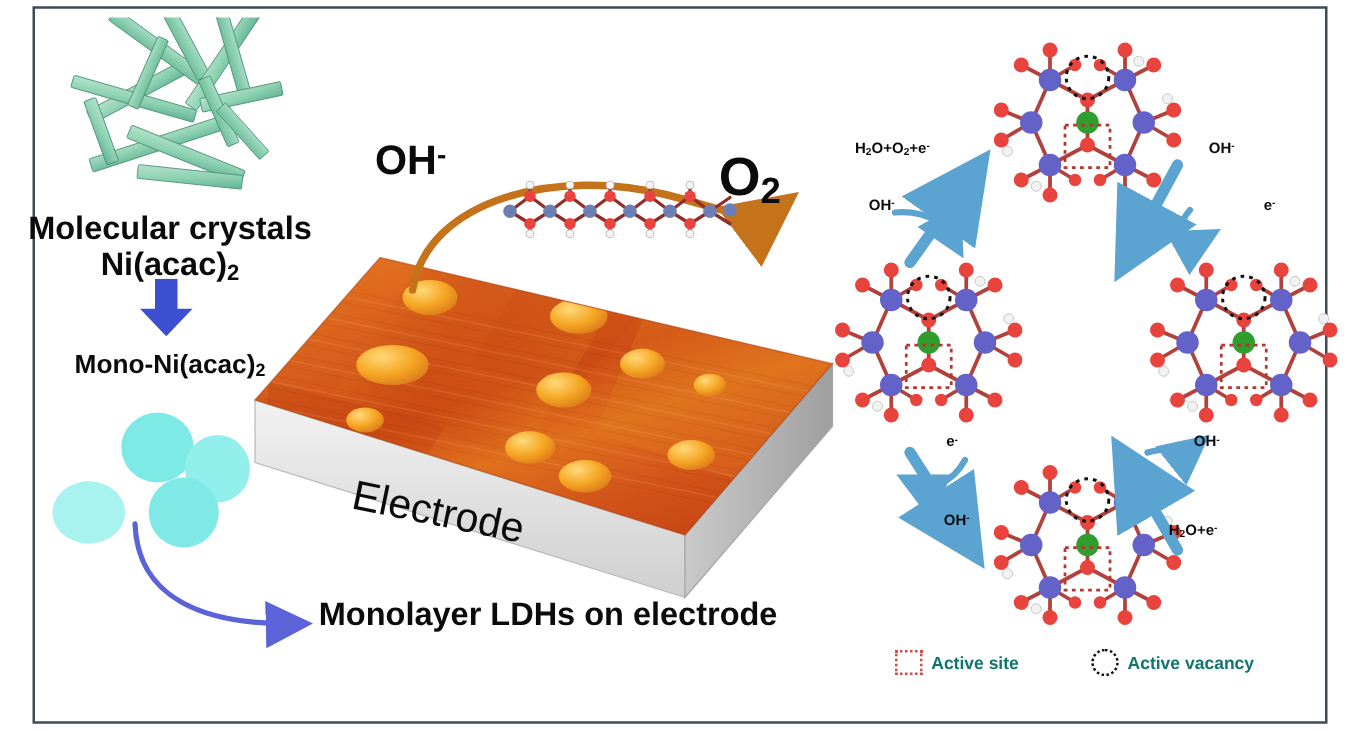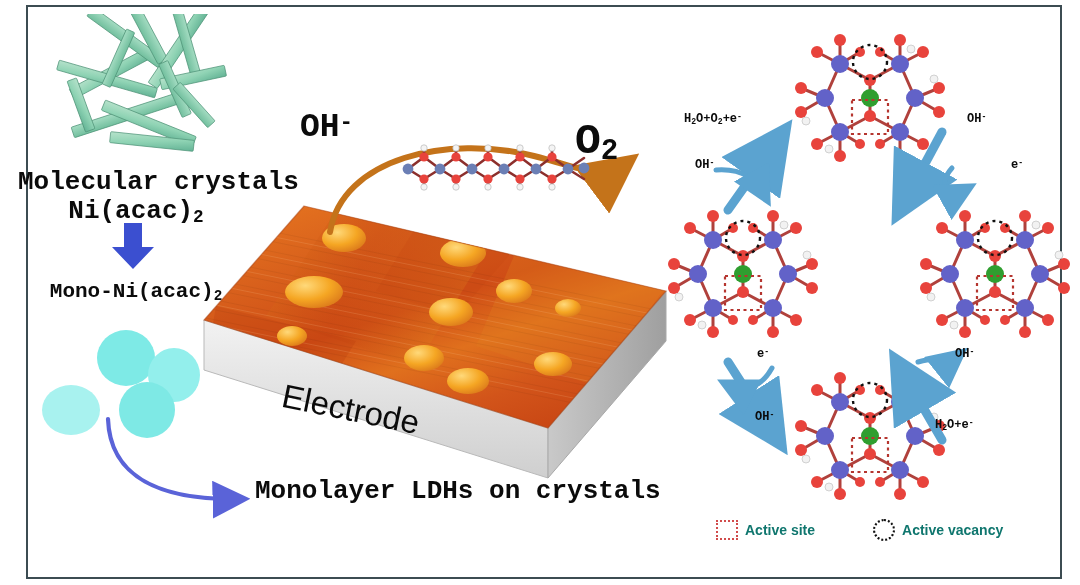--- a/index.html
+++ b/index.html
@@ -17,21 +17,21 @@
     position:absolute;left:26px;top:5px;right:18px;bottom:6px;
     border:2px solid #3c4c52;
     box-sizing:border-box;
     pointer-events:none;
   }
   .abs{position:absolute;}
 
   
   .lbl{
     position:absolute;
-    font-family:Liberation Mono, monospace;
+    font-family:Liberation Sans, sans-serif;
     font-weight:bold;
     color:#0b0b0b;
     white-space:nowrap;
     line-height:1.12;
   }
   .lbl sub{font-size:.68em;vertical-align:-.22em;font-weight:bold;}
   .lbl sup{font-size:.68em;vertical-align:.36em;font-weight:bold;}
 
   #title-crystals{left:18px;top:168px;width:236px;text-align:center;font-size:26px;}
   #title-mono{left:24px;top:270px;width:224px;text-align:center;font-size:21px;margin-top:10px;}
@@ -287,21 +287,21 @@
       <circle cx="30" cy="44" r="3.2"></circle>
         <circle cx="62" cy="44" r="3.2"></circle>
         <circle cx="94" cy="44" r="3.2"></circle>
       <circle cx="126" cy="44" r="3.2"></circle>
         <circle cx="158" cy="44" r="3.2"></circle>
     </g>
   </svg>
 
   <div class="lbl" id="label-oh-left">OH<sup>-</sup></div>
   <div class="lbl" id="label-o2">O<sub>2</sub></div>
-  <div class="lbl" id="label-monolayer">Monolayer LDHs on crystals</div>
+  <div class="lbl" id="label-monolayer">Monolayer LDHs on electrode</div>
 
   <svg class="abs" style="left:795px;top:22px;" width="150" height="152" viewBox="0 0 150 152">
     <g stroke="#b0413c" stroke-width="3" stroke-linecap="round">
       <line x1="45" y1="42" x2="75" y2="58"></line>
         <line x1="105" y1="42" x2="75" y2="58"></line>
       <line x1="45" y1="42" x2="30" y2="76"></line>
         <line x1="105" y1="42" x2="120" y2="76"></line>
       <line x1="30" y1="76" x2="45" y2="110"></line>
         <line x1="120" y1="76" x2="105" y2="110"></line>
       <line x1="45" y1="110" x2="75" y2="94"></line>

